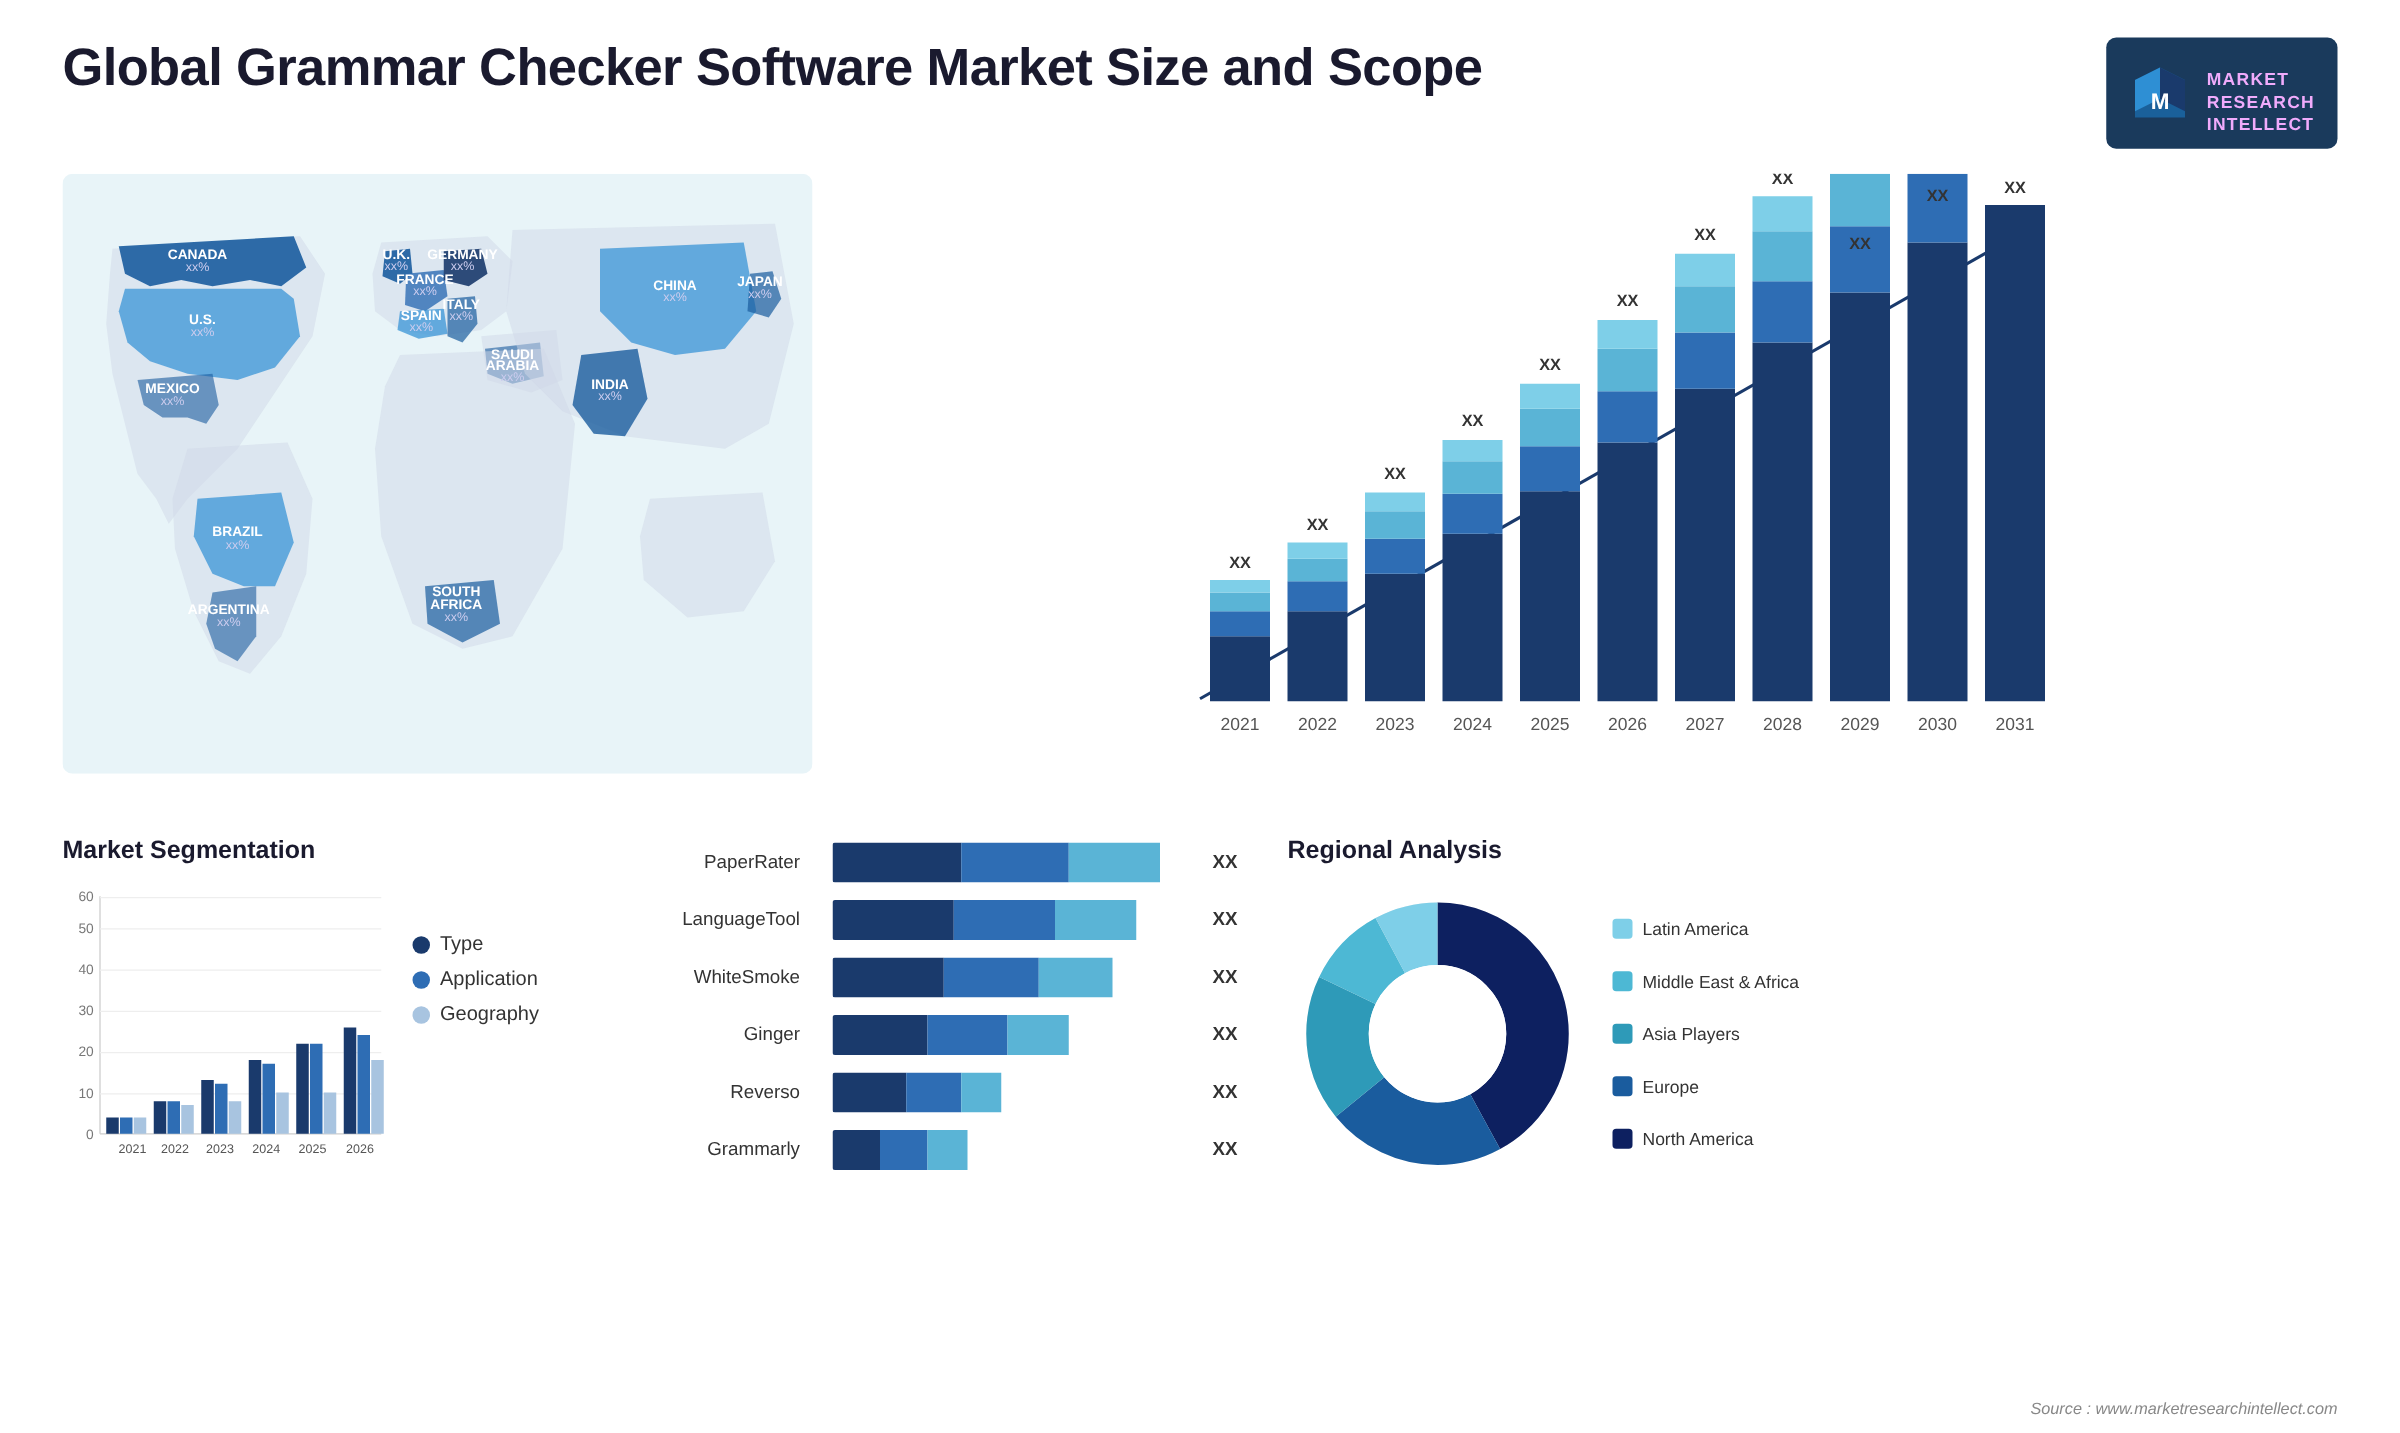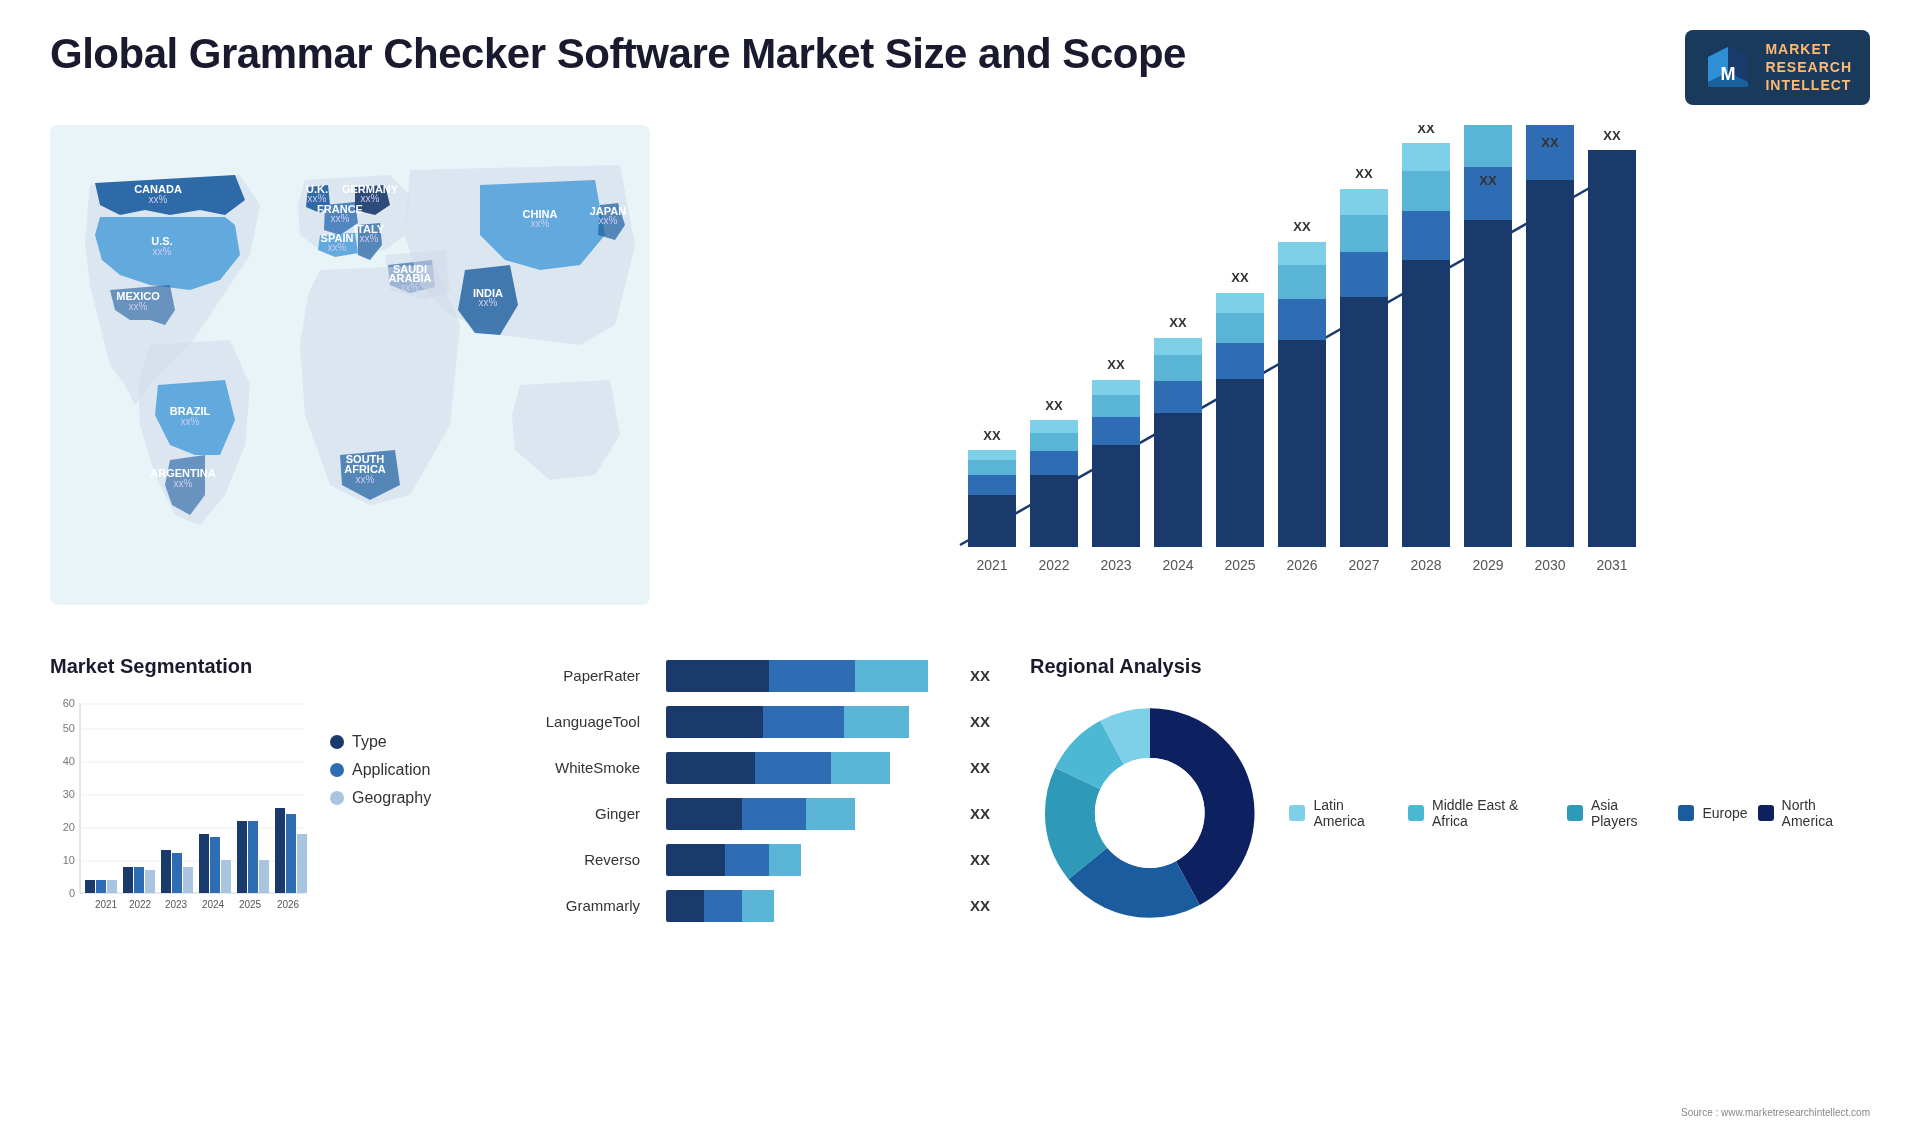--- a/index.html
+++ b/index.html
@@ -42,26 +42,27 @@
       padding: 10px 18px;
       gap: 12px;
     }
 
     .logo-icon {
       width: 50px;
       height: 50px;
     }
 
     .logo-text {
-      color: #fdba74;
+      color: #f0abfc;
       font-size: 14px;
       font-weight: 700;
       line-height: 1.3;
       text-transform: uppercase;
       letter-spacing: 1px;
+      margin-top: 14px;
     }
 
     
     .bottom-row {
       display: flex;
       gap: 40px;
       margin-top: 20px;
     }
 
     .segmentation-section {
@@ -183,45 +184,46 @@
 
     
     .regional-wrapper {
       display: flex;
       align-items: center;
       gap: 20px;
     }
 
     .regional-legend {
       display: flex;
-      flex-direction: row;
-      gap: 10px;
+      flex-direction: column;
+      gap: 26px;
     }
 
     .reg-legend-item {
       display: flex;
       align-items: center;
       gap: 8px;
       font-size: 14px;
       color: #333;
     }
 
     .reg-legend-color {
       width: 16px;
       height: 16px;
       border-radius: 3px;
       flex-shrink: 0;
     }
 
     .source-text {
       position: absolute;
-      bottom: 28px;
+      bottom: 12px;
       right: 50px;
-      font-size: 10px;
+      font-size: 13px;
       color: #888;
+      font-style: italic;
     }
 
     
     .map-label {
       font-size: 11px;
       font-weight: 700;
       fill: #fff;
       text-anchor: middle;
     }
     .map-label-sub {

